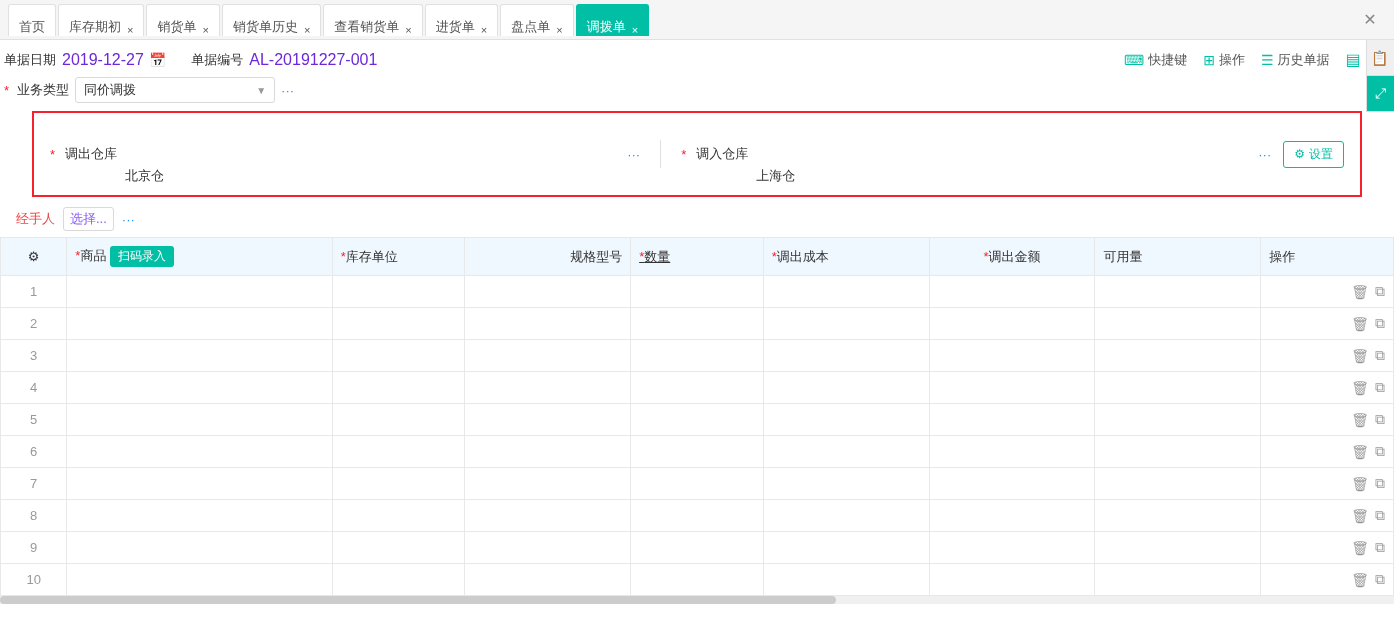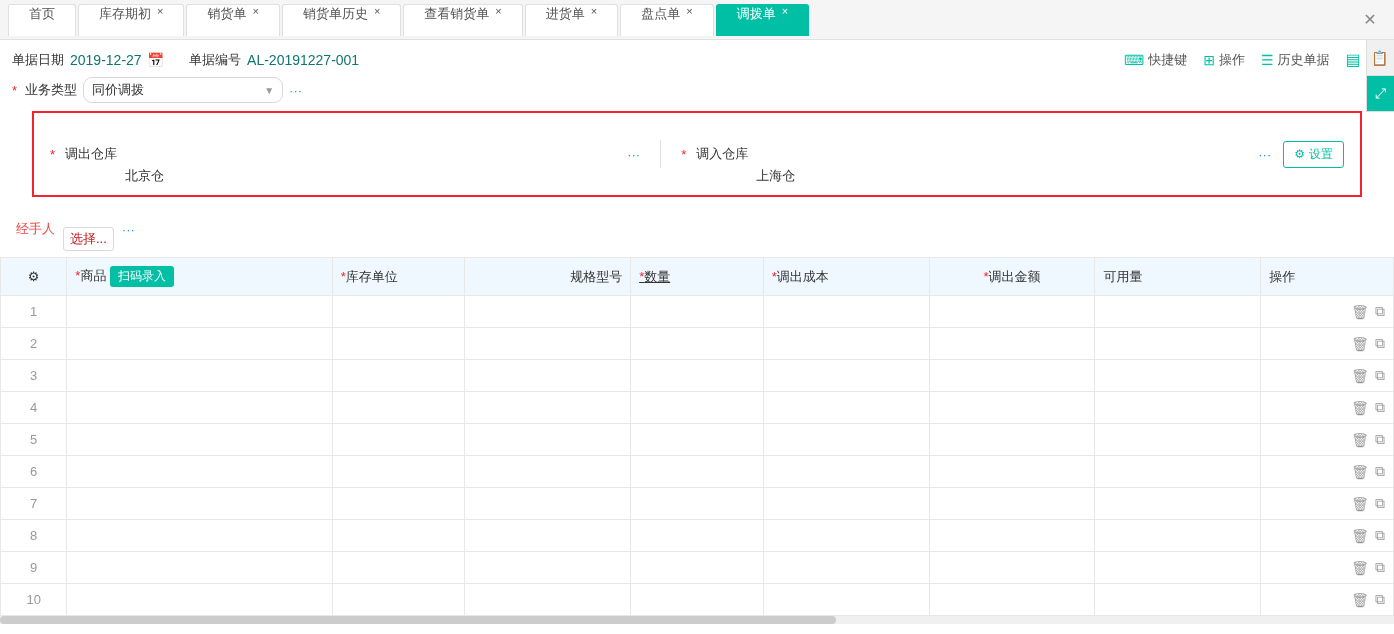--- a/index.html
+++ b/index.html
@@ -4,35 +4,35 @@
   <style>
     * { box-sizing: border-box; margin: 0; padding: 0; }
     body { font-family: "Microsoft YaHei", "PingFang SC", Arial, sans-serif; font-size: 13px; background: #fff; color: #333; overflow: hidden; }
 
     
     .tab-bar {
       display: flex; align-items: center; height: 40px; background: #f5f5f5;
       border-bottom: 1px solid #e0e0e0; padding: 0 8px; gap: 2px;
     }
     .tab {
-      display: flex; align-items: flex-start; padding: 0 20px; height: 32px;
+      display: flex; align-items: flex-end; padding: 0 10px; height: 32px;
       background: #fff; border: 1px solid #e0e0e0; border-bottom: none;
       cursor: pointer; font-size: 13px; gap: 6px; white-space: nowrap;
       border-radius: 3px 3px 0 0; color: #555;
     }
     .tab.active { background: #00bfa5; color: #fff; border-color: #00bfa5; }
     .tab .close-icon { font-size: 11px; cursor: pointer; }
     .tab-spacer { flex: 1; }
     .window-close { 
       width: 32px; height: 32px; display: flex; align-items: center; 
       justify-content: center; cursor: pointer; font-size: 16px; color: #888;
     }
     .form-label { color: #333; font-size: 13px; white-space: nowrap; }
     .required { color: #f5222d; margin-right: 2px; }
-    .form-value { color: #0f766e; font-size: 14px; }
+    .form-value { color: #6d28d9; font-size: 16px; }
     .form-value.date { display: flex; align-items: center; gap: 4px; }
     .cal-icon { color: #00bfa5; font-size: 14px; cursor: pointer; }
     .form-control-inline { 
       display: flex; align-items: center; gap: 6px;
       border: 1px solid #d9d9d9; border-radius: 3px; padding: 3px 8px;
       min-width: 180px; background: #fff; cursor: pointer;
     }
     .form-control-inline .chevron { color: #999; font-size: 10px; margin-left: auto; }
     .more-btn { color: #1890ff; cursor: pointer; font-size: 13px; }
     .toolbar-item { display: flex; align-items: center; gap: 4px; color: #555; cursor: pointer; font-size: 13px; }
@@ -51,21 +51,21 @@
     .warehouse-divider { width: 1px; background: #e0e0e0; height: 28px; margin: 0 20px; }
     .settings-btn {
       display: flex; align-items: center; gap: 4px; padding: 4px 10px;
       border: 1px solid #00bfa5; border-radius: 3px; color: #00bfa5;
       cursor: pointer; font-size: 12px; margin-left: 12px;
     }
 
     
     .agent-row { display: flex; align-items: center; gap: 8px; padding: 6px 16px; }
     .agent-label { color: #ef4444; }
-    .agent-select { color: #b91c1c; cursor: pointer; padding: 2px 6px; border: 1px solid #d9d9d9; border-radius: 3px; font-size: 13px; margin-top: 20px; }
+    .agent-select { color: #8b5cf6; cursor: pointer; padding: 2px 6px; border: 1px solid #d9d9d9; border-radius: 3px; font-size: 13px; }
 
     
     .table-container { overflow-x: auto; margin: 0; }
     table { width: 100%; border-collapse: collapse; font-size: 13px; }
     thead tr { background: #f0f8ff; }
     thead th {
       padding: 8px 8px; text-align: left; font-weight: normal; color: #333;
       border: 1px solid #e8e8e8; white-space: nowrap;
     }
     thead th .req { color: #f5222d; }
@@ -104,21 +104,21 @@
       z-index: 100;
     }
     .sidebar-btn {
       width: 28px; height: 36px; display: flex; align-items: center;
       justify-content: center; cursor: pointer; color: #555; font-size: 14px;
       border-bottom: 1px solid #ddd;
     }
     .sidebar-btn.green { background: #00bfa5; color: #fff; }
 
     
-    .top-form { padding: 10px 16px 0 12px; }
+    .top-form { padding: 10px 16px 0 4px; }
     .top-form-row1 { display: flex; align-items: center; justify-content: space-between; margin-bottom: 8px; }
     .top-form-left { display: flex; align-items: center; gap: 24px; }
     .top-form-right { display: flex; align-items: center; gap: 16px; }
 
     .scrollbar-area { height: 8px; background: #f0f0f0; position: relative; }
     .scrollbar-thumb { height: 8px; background: #ccc; width: 60%; border-radius: 4px; }
   </style>
 </head>
 <body>
 
@@ -190,21 +190,21 @@
       <div style="display:flex;gap:4px;align-items:center;">
         <span style="color:#00bfa5;font-size:16px;cursor:pointer;">▤</span>
         <span style="color:#aaa;font-size:16px;cursor:pointer;">⊞</span>
       </div>
     </div>
   </div>
 
   <div style="display:flex;align-items:center;margin-bottom:4px;gap:6px;">
     <span class="required">*</span>
     <span class="form-label">业务类型</span>
-    <div class="form-control-inline" style="min-width:200px;border-radius:9px;">
+    <div class="form-control-inline" style="min-width:200px;">
       <span>同价调拨</span>
       <span class="chevron">▼</span>
     </div>
     <span class="more-btn">···</span>
   </div>
 </div>
 
 <div style="padding: 4px 16px 4px 16px;">
   <div class="warehouse-section">
 

